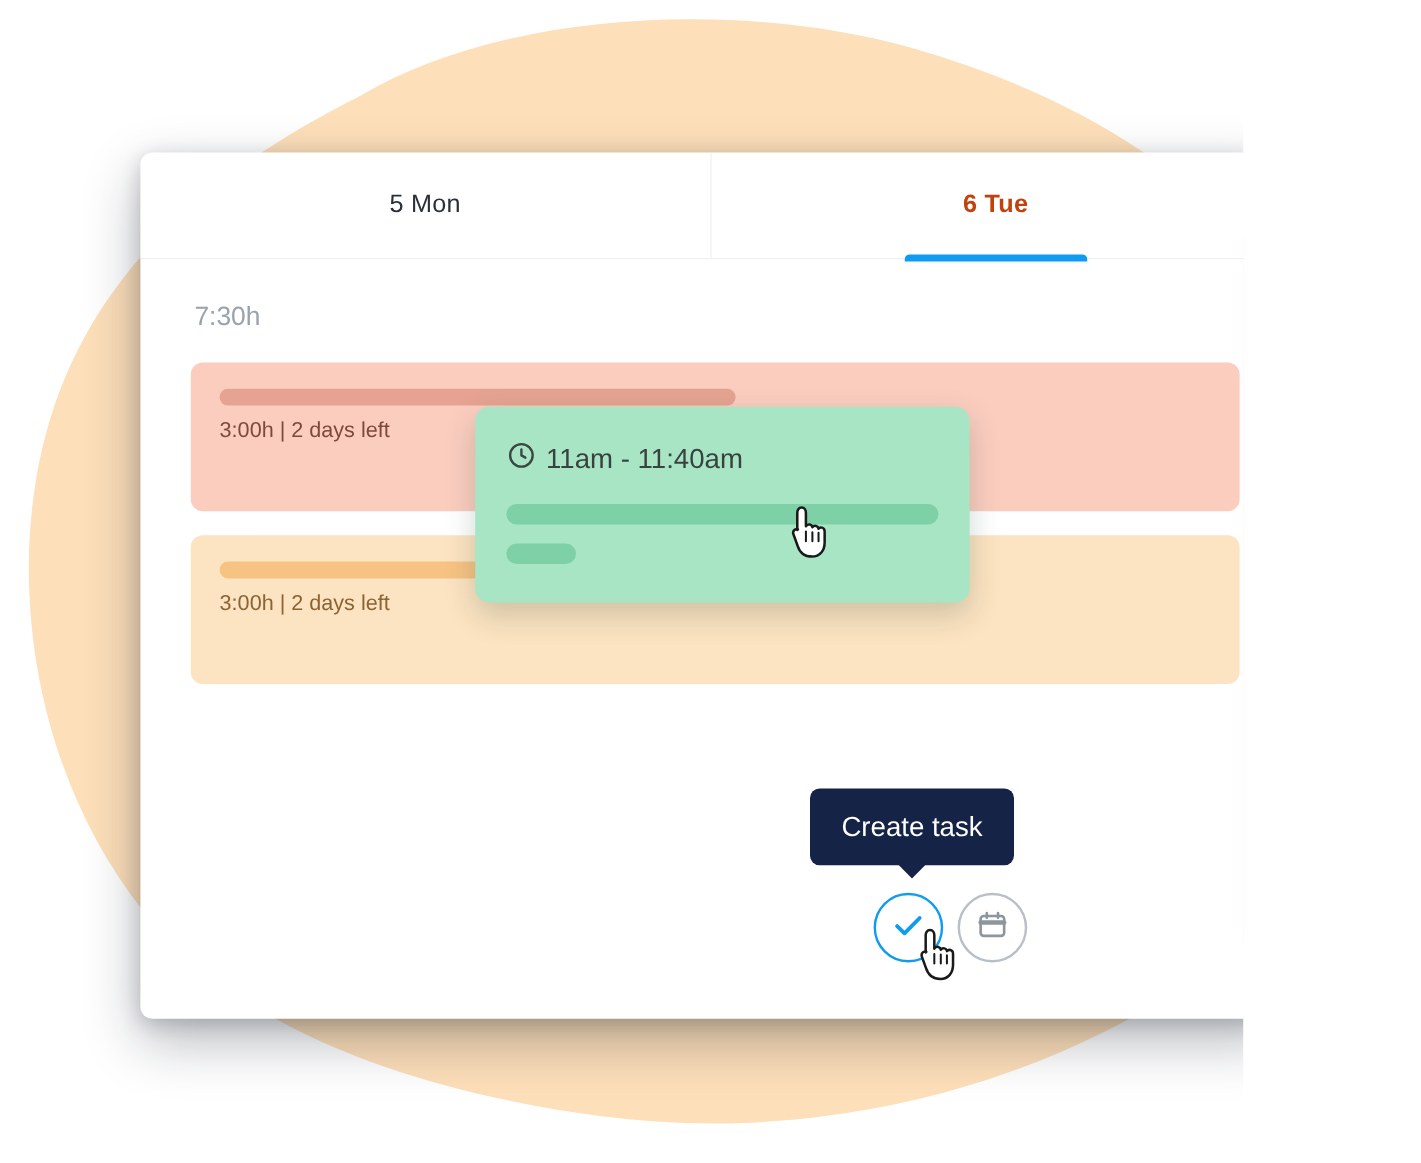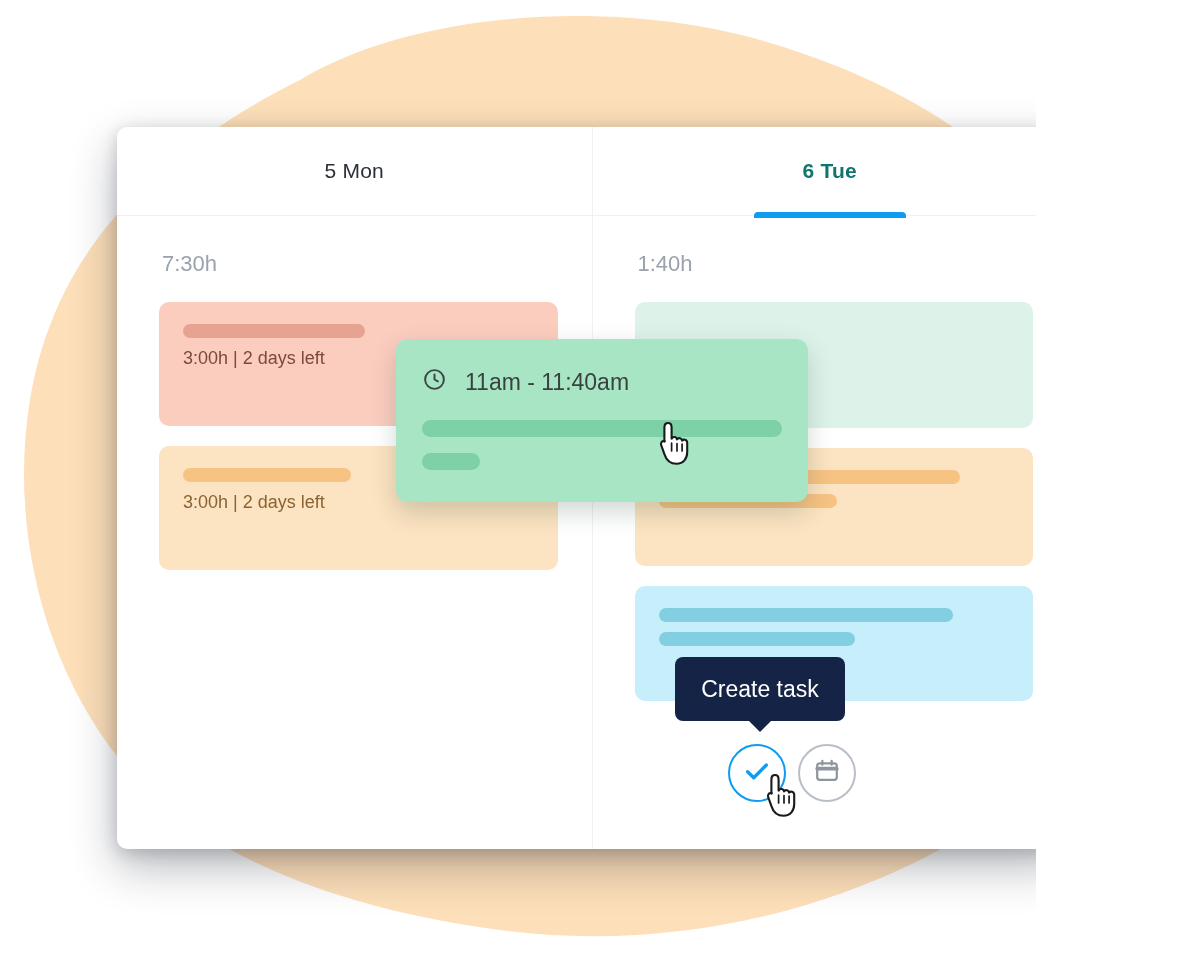--- a/index.html
+++ b/index.html
@@ -56,21 +56,21 @@
     display: flex;
     align-items: center;
     justify-content: center;
   }
   .day-col-head + .day-col-head { border-left: 1px solid #eff0f2; }
   .day-label {
     font-size: 21px;
     color: #2b2f38;
     letter-spacing: .2px;
   }
-  .day-label.active { font-weight: 700; color: #0f766e; }
+  .day-label.active { font-weight: 700; color: #c2410c; }
   .tab-indicator {
     position: absolute;
     bottom: -3px;
     left: 50%;
     transform: translateX(-50%);
     width: 152px;
     height: 6px;
     border-radius: 4px 4px 0 0;
     background: #0e9bf0;
   }
@@ -146,21 +146,21 @@
     background: #a8e5c5;
     border-radius: 12px;
     box-sizing: border-box;
     padding: 28px 26px 0 26px;
     box-shadow: 0 10px 26px rgba(20, 60, 45, .20);
     z-index: 5;
   }
   .drag-time {
     display: flex;
     align-items: center;
-    gap: 18px;
+    gap: 8px;
     font-size: 23px;
     color: #39423f;
     margin-bottom: 22px;
   }
   .clock-icon { display: block; }
   .drag-card .bar-wide {
     height: 17px;
     border-radius: 9px;
     background: #7ed0a6;
     width: 100%;
@@ -274,39 +274,20 @@
 
 
           <div class="event ev-orange" style="height:124px;">
             <div class="bar" style="width:48%;"></div>
             <div class="meta">3:00h | 2 days left</div>
           </div>
 
         </div>
       </div>
 
-      <div class="day-col">
-        <div class="total-hours">1:40h</div>
-
-        <div class="events">
-
-          <div class="event ev-ghost" style="height:126px;"></div>
-
-          <div class="event ev-orange" style="height:118px;">
-            <div class="bar" style="width:86%;"></div>
-            <div class="bar" style="width:51%;"></div>
-          </div>
-
-          <div class="event ev-blue" style="height:115px;">
-            <div class="bar" style="width:84%;"></div>
-            <div class="bar" style="width:56%;"></div>
-          </div>
-
-        </div>
-      </div>
 
     </div>
   </div>
 
   <div class="drag-card">
     <div class="drag-time">
       <span class="clock-icon">
         <svg width="25" height="25" viewBox="0 0 24 24" fill="none" stroke="#3c4744" stroke-width="1.9" stroke-linecap="round" stroke-linejoin="round">
           <circle cx="12" cy="12" r="9"></circle>
           <path d="M12 7.2 V12 L15.2 13.8"></path>

